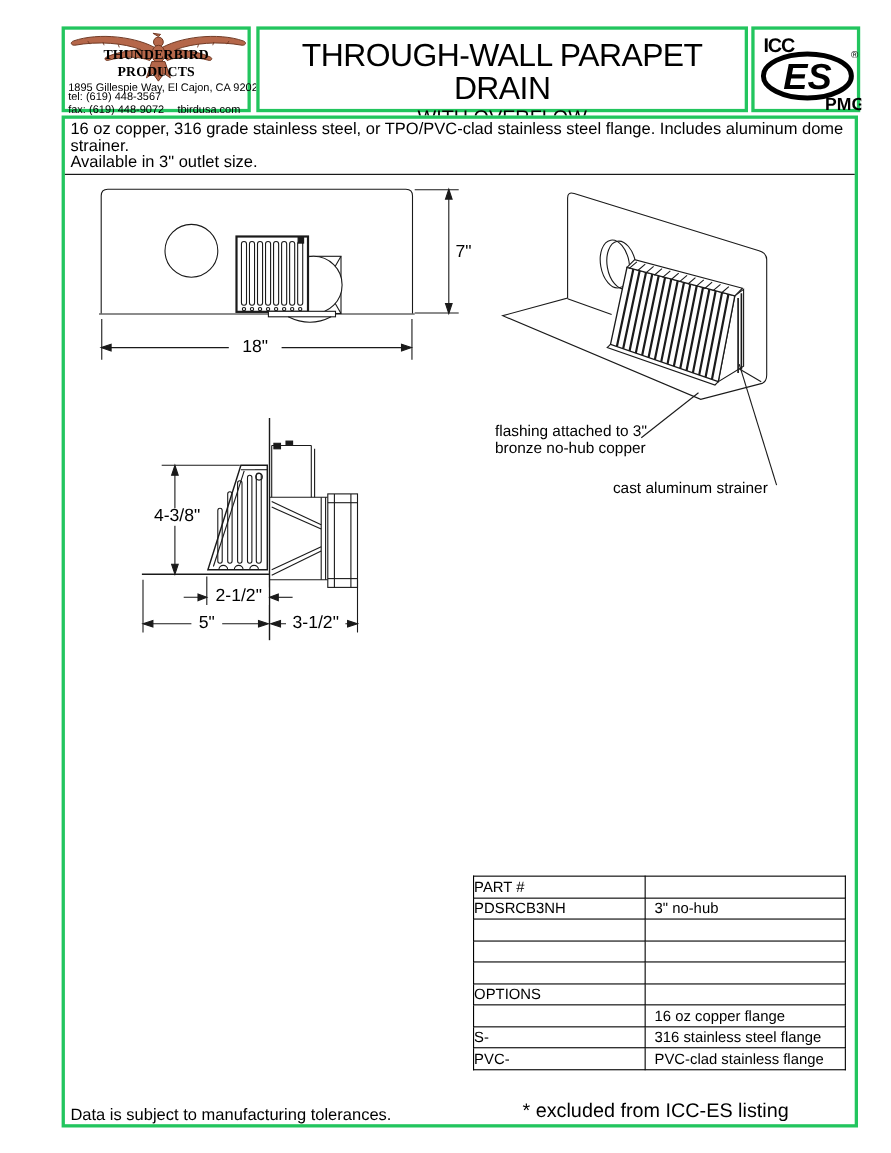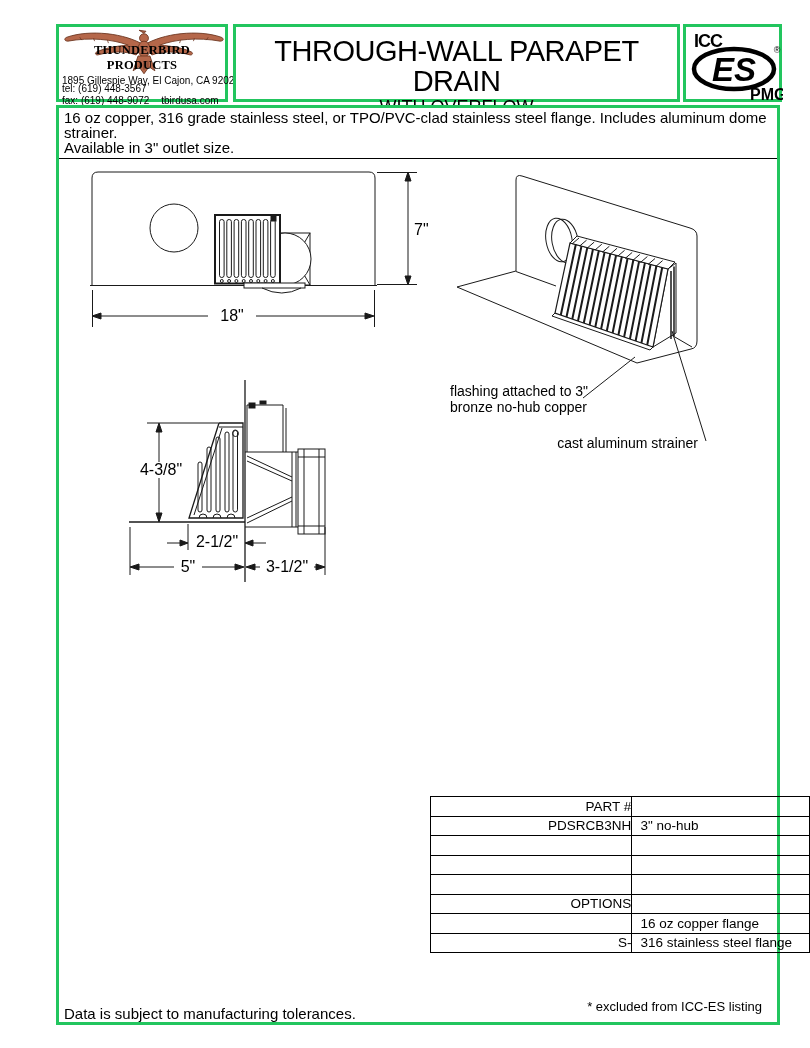--- a/index.html
+++ b/index.html
@@ -36,24 +36,24 @@
   .d5{left:174px;top:559px;width:26px;}
   .d312{left:260px;top:559px;width:52px;}
 
   .ann{position:absolute;font-size:14px;line-height:16px;}
   .ann-flash{left:450px;top:383px;}
   .ann-strainer{left:540px;top:435px;width:158px;text-align:right;}
 
   
   .parts{position:absolute;left:430px;top:796px;border-collapse:collapse;}
   .parts td{border:1px solid #000;height:18.5px;font-size:13.5px;padding:0;line-height:1;}
-  .parts td.c1{width:155px;text-align:right;padding-left:48px;}
+  .parts td.c1{width:155px;text-align:left;}
   .parts td.c2{width:173px;text-align:left;padding-left:8px;}
 
-  .footnote{position:absolute;left:430px;top:999px;width:332px;text-align:right;font-size:13px;}
+  .footnote{position:absolute;left:430px;top:999px;width:332px;text-align:center;font-size:18px;}
   .tol{position:absolute;left:64px;top:1005px;font-size:15px;}
 </style>
 </head>
 <body>
 
 <div class="page">
 
   <div class="box logo-box">
     <svg class="eagle-svg" viewBox="0 0 170 50">
       <g fill="#b5674a" stroke="#6e3722" stroke-width="0.9">
@@ -265,19 +265,23 @@
           <td class="c2"></td>
         </tr>
     <tr>
           <td class="c1"></td>
           <td class="c2">16 oz copper flange</td>
         </tr>
     <tr>
           <td class="c1">S-</td>
           <td class="c2">316 stainless steel flange</td>
         </tr>
+    <tr>
+          <td class="c1">PVC-</td>
+          <td class="c2">PVC-clad stainless flange</td>
+        </tr>
   </tbody>
     </table>
 
   <div class="footnote">* excluded from ICC-ES listing</div>
   <div class="tol">Data is subject to manufacturing tolerances.</div>
 
 </div>
 
 </body></html>

